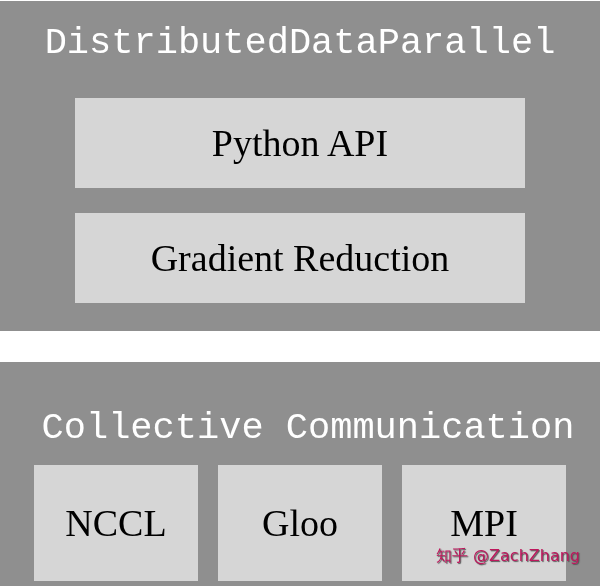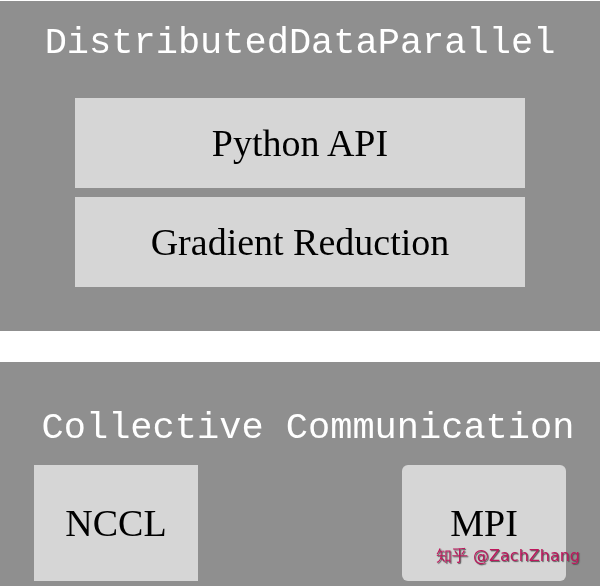--- a/index.html
+++ b/index.html
@@ -16,22 +16,23 @@
   .small { top:103px; width:164px; height:116px; font-size:38px; }
   .watermark { position:absolute; left:436px; top:546px; font-family:"DejaVu Sans","Liberation Sans",sans-serif;
                font-size:16px; color:#be185d; text-shadow:1px 1px 1px #555; white-space:nowrap; }
 </style>
 </head>
 <body>
 
 <div class="panel panel-top">
   <div class="panel-title t1">DistributedDataParallel</div>
   <div class="box wide" style="top:97px;">Python API</div>
-  <div class="box wide" style="top:196px;">Gradient Reduction</div>
+  <div class="box wide" style="top:212px;">Gradient Reduction</div>
 </div>
 
 <div class="panel panel-bottom">
   <div class="panel-title t2">Collective Communication</div>
   <div class="box small" style="left:34px;">NCCL</div>
-  <div class="box small" style="left:402px;border-radius:6px;">MPI</div>
+  <div class="box small" style="left:218px;">Gloo</div>
+  <div class="box small" style="left:402px;">MPI</div>
 </div>
 
 <div class="watermark">知乎 @ZachZhang</div>
 
 </body></html>

